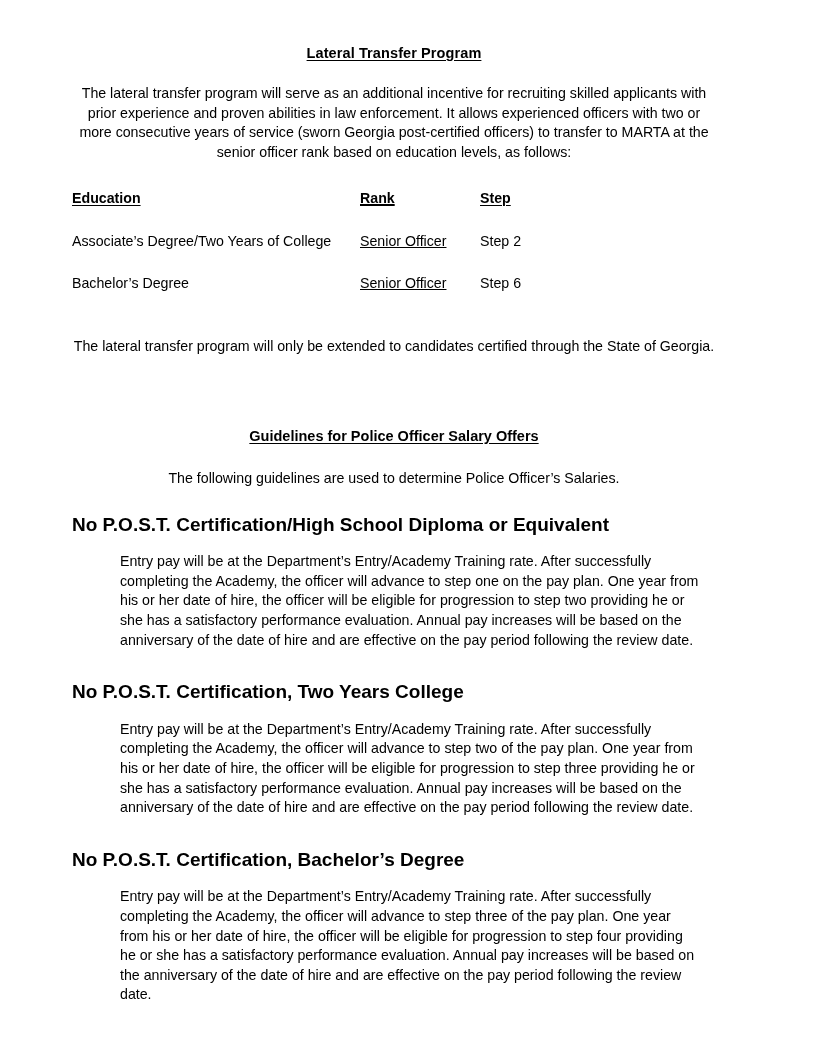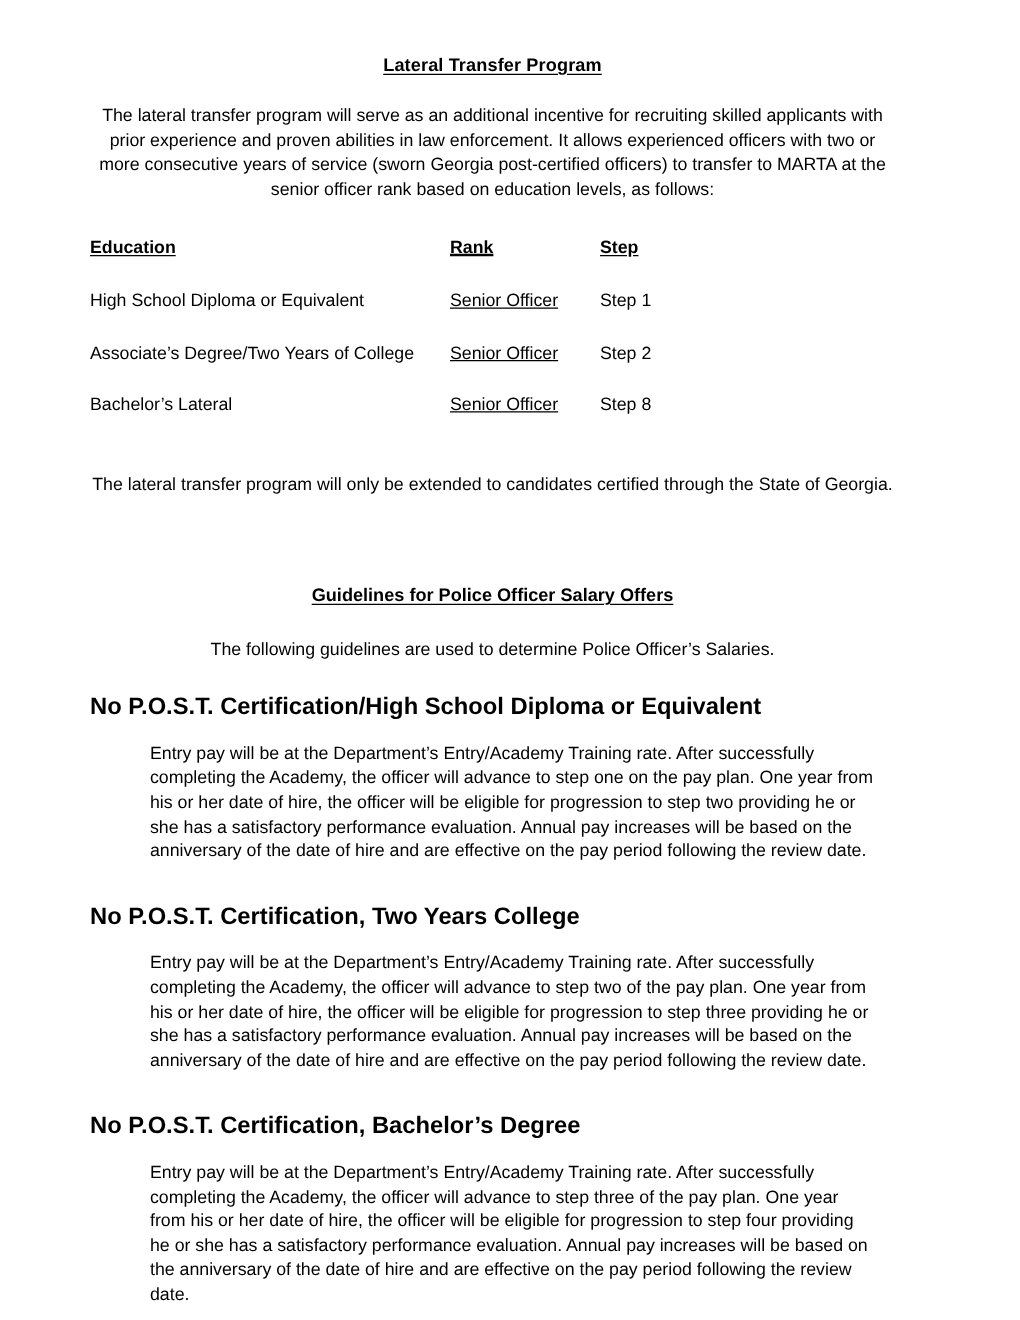--- a/index.html
+++ b/index.html
@@ -122,33 +122,28 @@
   <table class="edu-table">
     <thead>
       <tr>
         <th class="col-education"><span>Education</span></th>
         <th class="col-rank"><span>Rank</span></th>
         <th class="col-step"><span>Step</span></th>
       </tr>
     </thead>
     <tbody>
       <tr>
-        <td class="col-education">High School Diploma or Equivalent</td>
-        <td class="col-rank">Senior Officer</td>
-        <td class="col-step">Step 1</td>
-      </tr>
-      <tr>
         <td class="col-education">Associate’s Degree/Two Years of College</td>
         <td class="col-rank">Senior Officer</td>
         <td class="col-step">Step 2</td>
       </tr>
       <tr>
-        <td class="col-education">Bachelor’s Lateral</td>
+        <td class="col-education">Bachelor’s Degree</td>
         <td class="col-rank">Senior Officer</td>
-        <td class="col-step">Step 8</td>
+        <td class="col-step">Step 6</td>
       </tr>
     </tbody>
   </table>
 
   <div class="spacer-lg"></div>
 
   <p class="body-para">The lateral transfer program will only be extended to candidates certified through the State of Georgia.</p>
 
   <div class="spacer-sm"></div>
 

